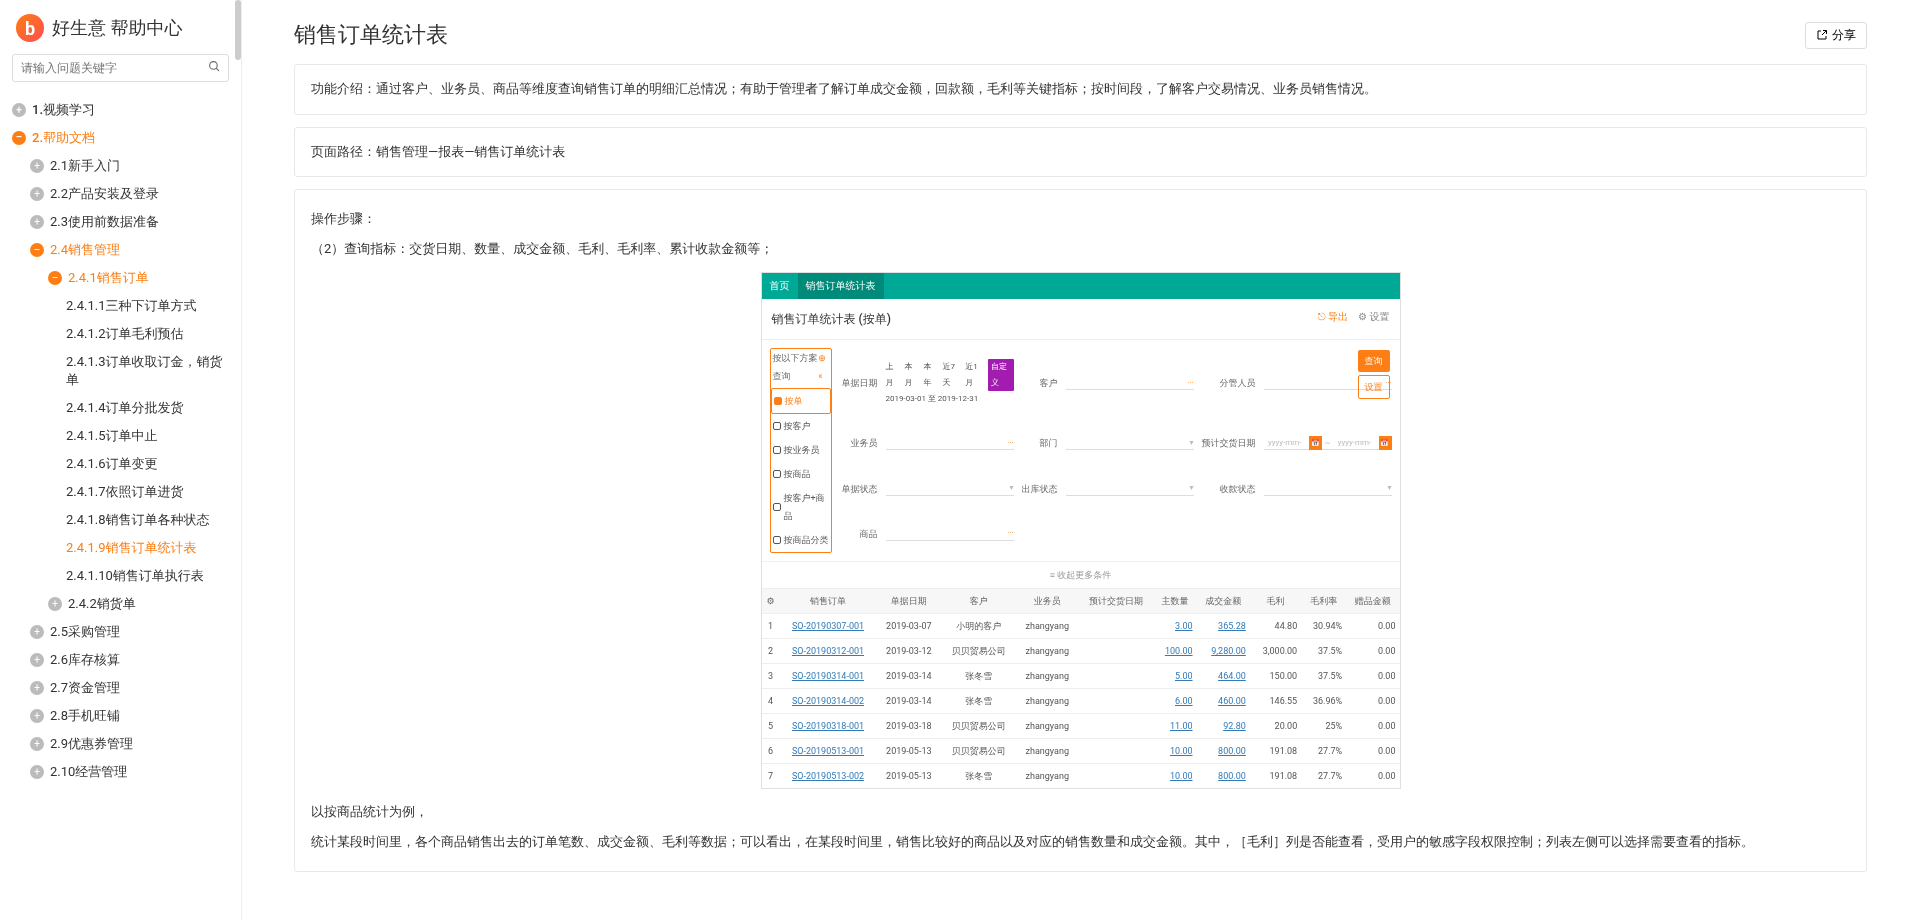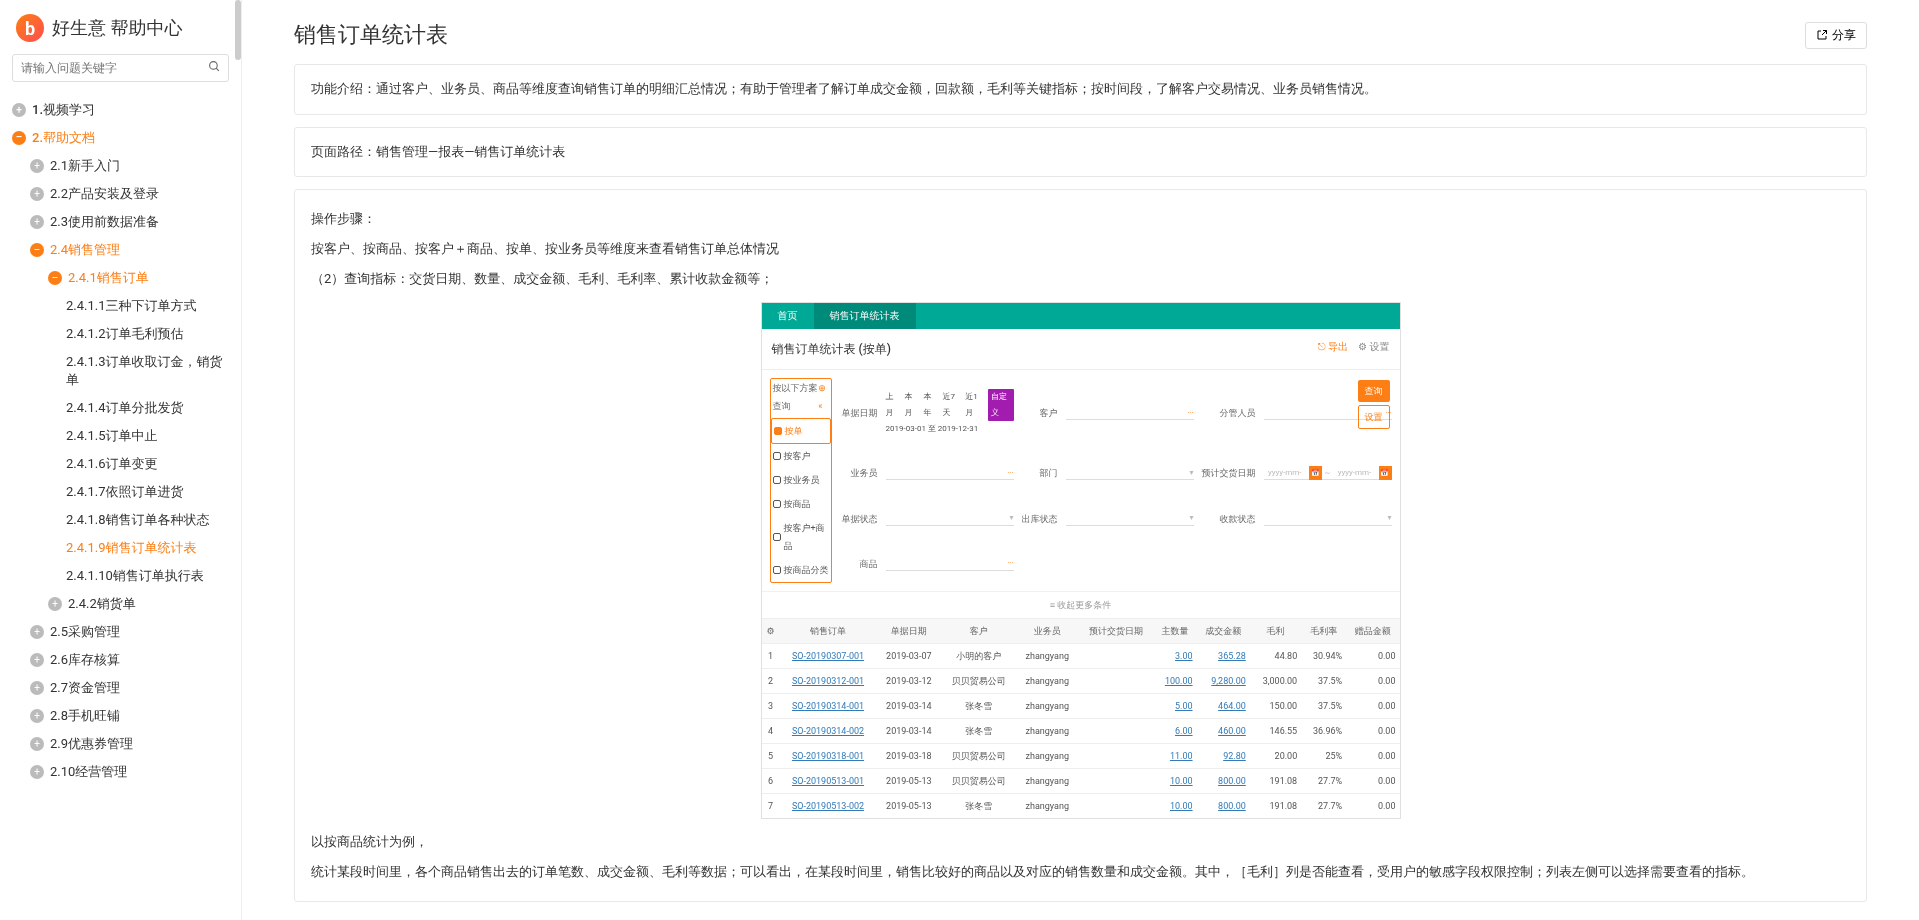--- a/index.html
+++ b/index.html
@@ -28,21 +28,21 @@
 .main { flex:1; overflow-y:auto; background:#fff; padding:20px 52px; }
 .main-header { display:flex; justify-content:space-between; align-items:center; margin-bottom:14px; }
 .page-title { font-size:22px; font-weight:500; }
 .share-btn { border:1px solid #ddd; background:#fff; border-radius:3px; padding:4px 10px; font-size:12px; cursor:pointer; display:flex; align-items:center; gap:4px; }
 .block { border:1px solid #e8e8e8; border-radius:3px; padding:12px 16px; margin-bottom:12px; line-height:1.9; }
 .block .lbl { font-weight:500; }
 .content-block { border:1px solid #e8e8e8; border-radius:3px; padding:12px 16px; margin-bottom:12px; line-height:2; }
 .content-block p { margin:4px 0; }
 .screenshot { border:1px solid #e0e0e0; margin:10px auto; width:640px; font-size:10px; background:#fff; }
 .ss-tabs { background:#00a896; display:flex; }
-.ss-tab { padding:3px 16px; color:#fff; font-size:10px; }
+.ss-tab { padding:3px 8px; color:#fff; font-size:10px; }
 .ss-tab.active { background:#008a7a; }
 .ss-titlebar { display:flex; justify-content:space-between; padding:8px 10px; border-bottom:1px solid #eee; }
 .ss-title { font-size:12px; font-weight:500; }
 .ss-actions { display:flex; gap:10px; color:#fd7e14; font-size:10px; }
 .ss-actions .gray { color:#888; }
 .ss-body { display:flex; padding:8px; gap:10px; position:relative; }
 .ss-filter-panel { border:1px solid #fd7e14; border-radius:2px; width:62px; font-size:9px; }
 .ss-fp-head { display:flex; justify-content:space-between; align-items:center; color:#666; padding:0 2px 3px 2px;}
 .ss-fp-item { padding:3px 2px; display:flex; gap:3px; align-items:center; color:#555;}
 .ss-fp-item.act { color:#fd7e14; border:1px solid #fd7e14; border-radius:2px;}
@@ -225,21 +225,20 @@
     <div class="block">
       <span class="lbl">功能介绍：</span><span>通过客户、业务员、商品等维度查询销售订单的明细汇总情况；有助于管理者了解订单成交金额，回款额，毛利等关键指标；按时间段，了解客户交易情况、业务员销售情况。</span>
     </div>
 
     <div class="block">
       <span class="lbl">页面路径：</span><span>销售管理—报表—销售订单统计表</span>
     </div>
 
     <div class="content-block">
       <p class="lbl">操作步骤：</p>
-      <p>按客户、按商品、按客户＋商品、按单、按业务员等维度来查看销售订单总体情况</p>
       <p>（2）查询指标：交货日期、数量、成交金额、毛利、毛利率、累计收款金额等；</p>
 
       <div class="screenshot">
         <div class="ss-tabs">
           <span class="ss-tab">首页</span>
           <span class="ss-tab active">销售订单统计表</span>
         </div>
         <div class="ss-titlebar">
           <span class="ss-title">销售订单统计表 (按单)</span>
           <div class="ss-actions">

